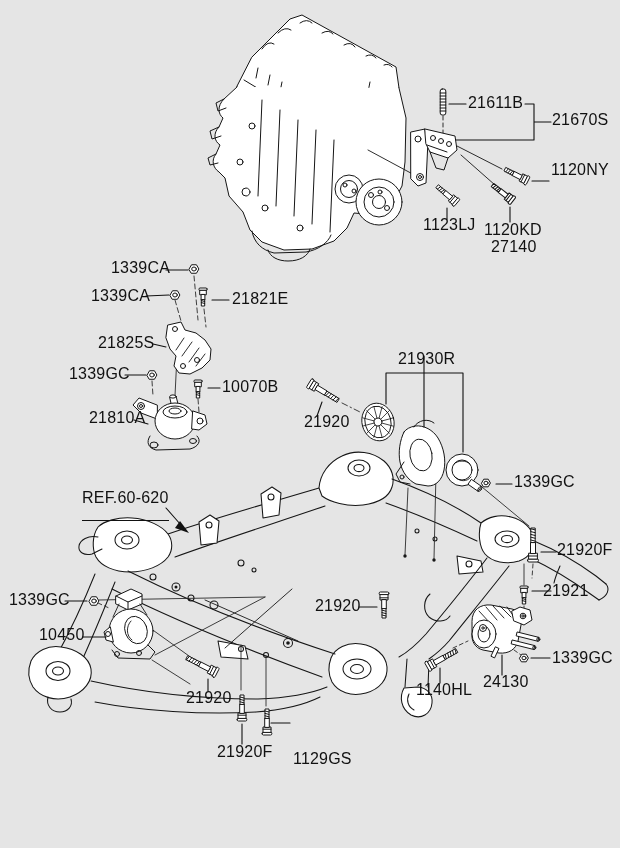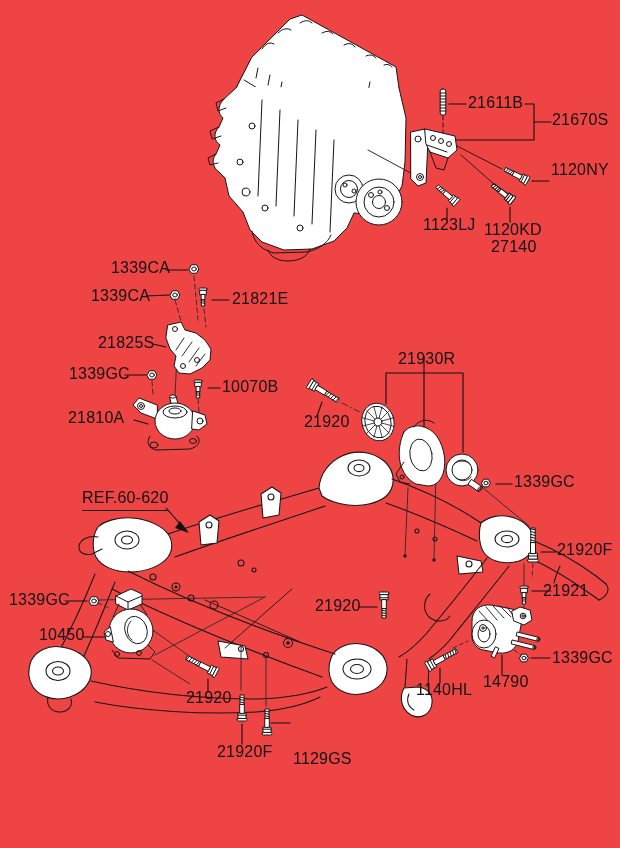--- a/index.html
+++ b/index.html
@@ -1,22 +1,22 @@
 <!DOCTYPE html>
 <html><head>
 <meta charset="utf-8">
 <style>
   html,body{margin:0;padding:0;background:#fff;}
-  .stage{position:relative;width:620px;height:848px;background:#ef4444;overflow:hidden;
+  .stage{position:relative;width:620px;height:848px;background:#e5e5e5;overflow:hidden;
          font-family:"Liberation Sans",sans-serif;}
   .art{position:absolute;left:0;top:0;}
   svg *{vector-effect:non-scaling-stroke;}
   .plabel{position:absolute;font-size:16px;line-height:1;color:#111;white-space:nowrap;
           letter-spacing:.2px;font-weight:400;}
-  .ref{border-bottom:1.6px solid #111;padding-bottom:4px;}
+  .ref{border-bottom:1.6px solid #111;padding-bottom:14px;}
 </style>
 </head>
 <body>
 
 <div class="stage">
 
 <svg class="art" width="620" height="848" viewBox="0 0 620 848" stroke="#161616" fill="none" stroke-width="1" stroke-linecap="round" stroke-linejoin="round">
 
   <defs>
     <g id="bolt-lg">
@@ -368,30 +368,30 @@
 <div class="plabel" style="left:551px;top:162px">1120NY</div>
 <div class="plabel" style="left:423px;top:217px">1123LJ</div>
 <div class="plabel" style="left:484px;top:222px">1120KD</div>
 <div class="plabel" style="left:491px;top:239px">27140</div>
 <div class="plabel" style="left:111px;top:260px">1339CA</div>
 <div class="plabel" style="left:91px;top:288px">1339CA</div>
 <div class="plabel" style="left:232px;top:291px">21821E</div>
 <div class="plabel" style="left:98px;top:335px">21825S</div>
 <div class="plabel" style="left:69px;top:366px">1339GC</div>
 <div class="plabel" style="left:222px;top:379px">10070B</div>
-<div class="plabel" style="left:68px;top:410px">21810A</div>
+<div class="plabel" style="left:89px;top:410px">21810A</div>
 <div class="plabel" style="left:304px;top:414px">21920</div>
 <div class="plabel" style="left:398px;top:351px">21930R</div>
 <div class="plabel" style="left:514px;top:474px">1339GC</div>
 <div class="plabel ref" style="left:82px;top:490px">REF.60-620</div>
 <div class="plabel" style="left:9px;top:592px">1339GC</div>
 <div class="plabel" style="left:39px;top:627px">10450</div>
 <div class="plabel" style="left:557px;top:542px">21920F</div>
 <div class="plabel" style="left:543px;top:583px">21921</div>
 <div class="plabel" style="left:315px;top:598px">21920</div>
 <div class="plabel" style="left:552px;top:650px">1339GC</div>
 <div class="plabel" style="left:416px;top:682px">1140HL</div>
-<div class="plabel" style="left:483px;top:674px">14790</div>
+<div class="plabel" style="left:483px;top:674px">24130</div>
 <div class="plabel" style="left:186px;top:690px">21920</div>
 <div class="plabel" style="left:217px;top:744px">21920F</div>
 <div class="plabel" style="left:293px;top:751px">1129GS</div>
 
 </div>
 
 </body></html>

